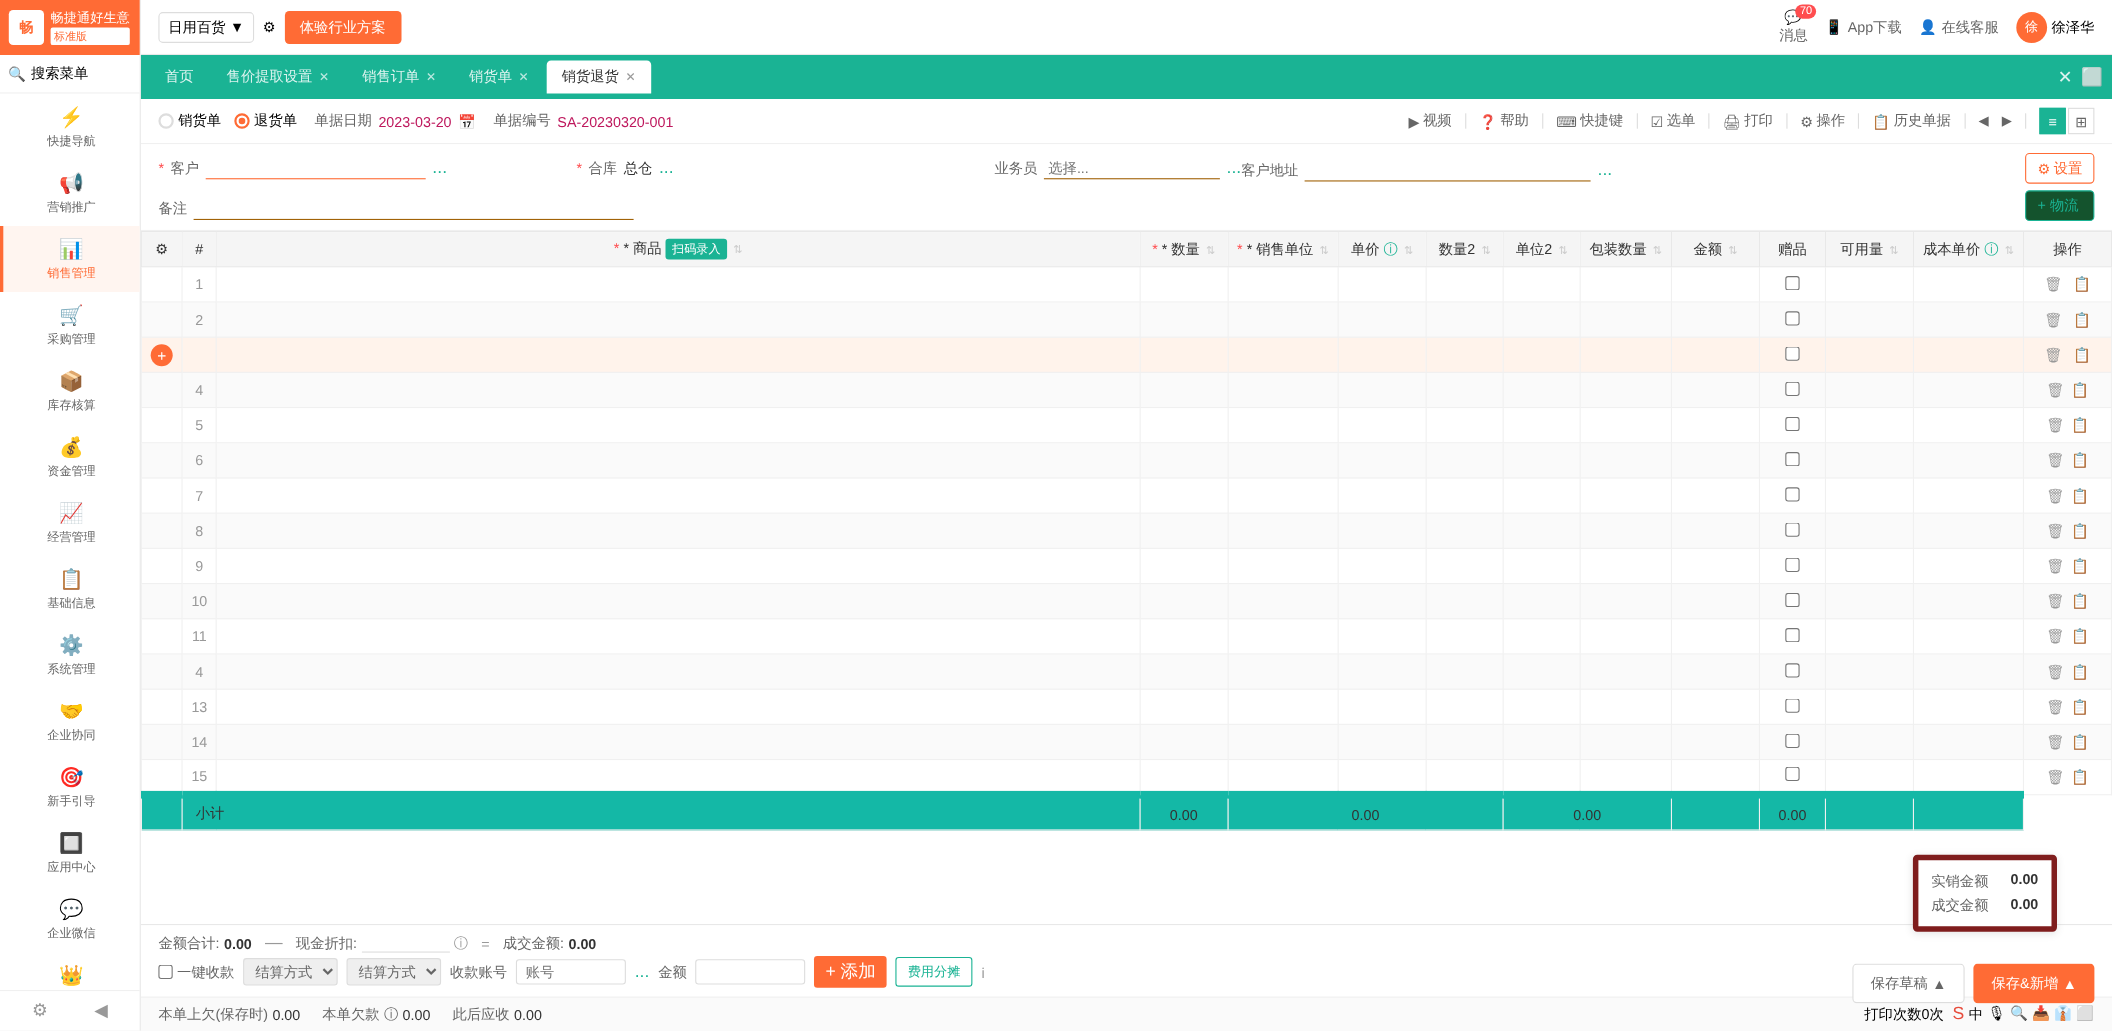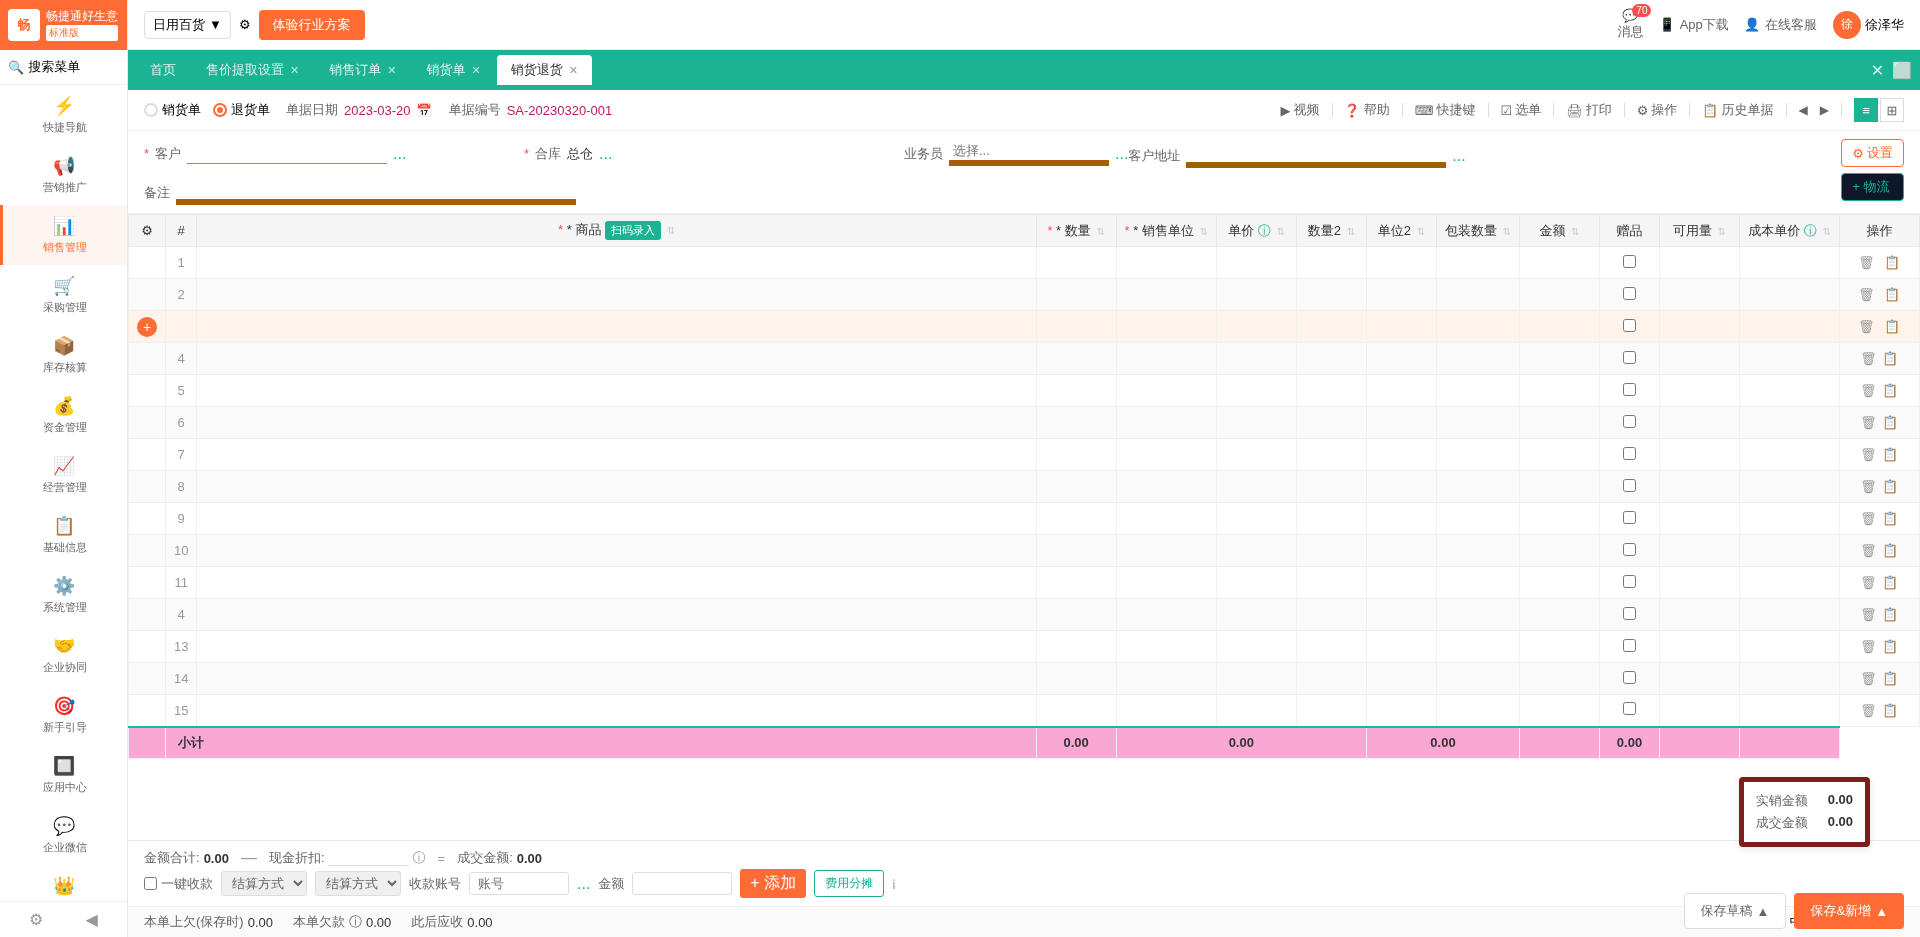--- a/index.html
+++ b/index.html
@@ -56,41 +56,41 @@
     .radio-dot.checked::after { content: ''; width: 6px; height: 6px; border-radius: 50%; background: #ff6b35; }
     .form-header-field { display: flex; align-items: center; gap: 6px; }
     .form-header-label { color: #666; }
     .form-header-value { color: #be185d; }
     .form-header-right { margin-left: auto; display: flex; align-items: center; gap: 12px; }
     .toolbar-btn { display: flex; align-items: center; gap: 3px; cursor: pointer; color: #666; font-size: 12px; }
     .toolbar-divider { width: 1px; height: 14px; background: #ddd; }
     .view-toggle { display: flex; gap: 2px; }
     .view-btn { width: 24px; height: 24px; border: 1px solid #ddd; display: flex; align-items: center; justify-content: center; cursor: pointer; color: #666; }
     .view-btn.active { background: #1ab394; color: #fff; border-color: #1ab394; }
-    .field-input { border: none; border-bottom: 6px solid #a16207; outline: none; width: 160px; padding: 2px 4px; color: #333; }
+    .field-input { border: none; border-bottom: 1px solid #a16207; outline: none; width: 160px; padding: 2px 4px; color: #333; }
     .field-dots { color: #1ab394; cursor: pointer; font-size: 16px; }
     .form-actions-right { display: flex; flex-direction: column; gap: 6px; }
     .action-btn-orange { background: #fff; border: 1px solid #ff6b35; color: #ff6b35; border-radius: 4px; padding: 4px 10px; cursor: pointer; font-size: 12px; display: flex; align-items: center; gap: 3px; }
-    .action-btn-blue { background: #0f172a; border: 1px solid #1ab394; color: #1ab394; border-radius: 4px; padding: 4px 10px; cursor: pointer; font-size: 12px; display: flex; align-items: center; gap: 3px; }
+    .action-btn-blue { background: #14532d; border: 1px solid #1ab394; color: #1ab394; border-radius: 4px; padding: 4px 10px; cursor: pointer; font-size: 12px; display: flex; align-items: center; gap: 3px; }
 
     
     .table-container { flex: 1; overflow: auto; }
     table { width: 100%; border-collapse: collapse; }
     thead th { background: #f5f5f5; border: 1px solid #e8e8e8; padding: 6px 8px; text-align: center; color: #333; font-weight: normal; white-space: nowrap; position: sticky; top: 0; z-index: 10; }
     tbody td { border: 1px solid #f0f0f0; padding: 4px 8px; text-align: center; height: 32px; color: #333; }
     tbody tr:nth-child(even) { background: #fafafa; }
     tbody tr.active-row { background: #fff3eb; }
     .row-num { color: #999; width: 30px; }
     .add-row-btn { width: 20px; height: 20px; background: #ff6b35; border-radius: 50%; color: #fff; display: flex; align-items: center; justify-content: center; cursor: pointer; font-size: 14px; margin: 0 auto; }
     .scan-btn { background: #1ab394; color: #fff; border: none; border-radius: 3px; padding: 2px 6px; cursor: pointer; font-size: 11px; }
     .sort-icon { color: #ccc; font-size: 10px; margin-left: 2px; cursor: pointer; }
     .checkbox-cell { width: 40px; }
     .action-cell { width: 80px; }
     .action-icon { cursor: pointer; color: #999; margin: 0 3px; }
-    .footer-row td { background: #f9a8d4; font-weight: bold; color: #333; border-top: 2px solid #14b8a6; }
+    .footer-row td { background: #14b8a6; font-weight: normal; color: #333; border-top: 7px solid #14b8a6; }
 
     
     .bottom-bar { padding: 8px 16px; border-top: 1px solid #e8e8e8; background: #fff; }
     .bottom-row1 { display: flex; align-items: center; gap: 12px; margin-bottom: 2px; }
     .calc-item { display: flex; align-items: center; gap: 4px; color: #666; }
     .calc-value { color: #333; font-weight: bold; }
     .calc-minus { color: #999; font-size: 16px; }
     .calc-eq { color: #999; }
     .bottom-row2 { display: flex; align-items: center; gap: 8px; }
     .checkbox-label { display: flex; align-items: center; gap: 4px; cursor: pointer; color: #666; }
@@ -104,21 +104,21 @@
     .status-items { display: flex; gap: 20px; }
     .status-item { display: flex; align-items: center; gap: 4px; color: #666; font-size: 12px; }
     .status-value { color: #333; }
 
     
     .summary-panel { position: fixed; right: 16px; bottom: 80px; background: #fff; border: 5px solid #7f1d1d; border-radius: 4px; padding: 8px 12px; box-shadow: 0 2px 8px rgba(0,0,0,0.1); }
     .summary-row { display: flex; justify-content: space-between; gap: 20px; color: #666; font-size: 12px; padding: 2px 0; }
     .summary-value { color: #333; font-weight: bold; }
 
     
-    .save-buttons { position: fixed; right: 16px; bottom: 8px; display: flex; gap: 8px; }
+    .save-buttons { position: fixed; right: 16px; bottom: 25px; display: flex; gap: 8px; }
     .save-draft-btn { background: #fff; border: 1px solid #ddd; border-radius: 4px; padding: 8px 16px; cursor: pointer; color: #666; display: flex; align-items: center; gap: 4px; }
     .save-new-btn { background: #ff6b35; border: none; border-radius: 4px; padding: 8px 16px; cursor: pointer; color: #fff; display: flex; align-items: center; gap: 4px; }
   </style>
 </head>
 <body>
 
 <div class="sidebar">
   <div class="sidebar-logo">
     <div class="sidebar-logo-icon">
         <span>畅</span>

